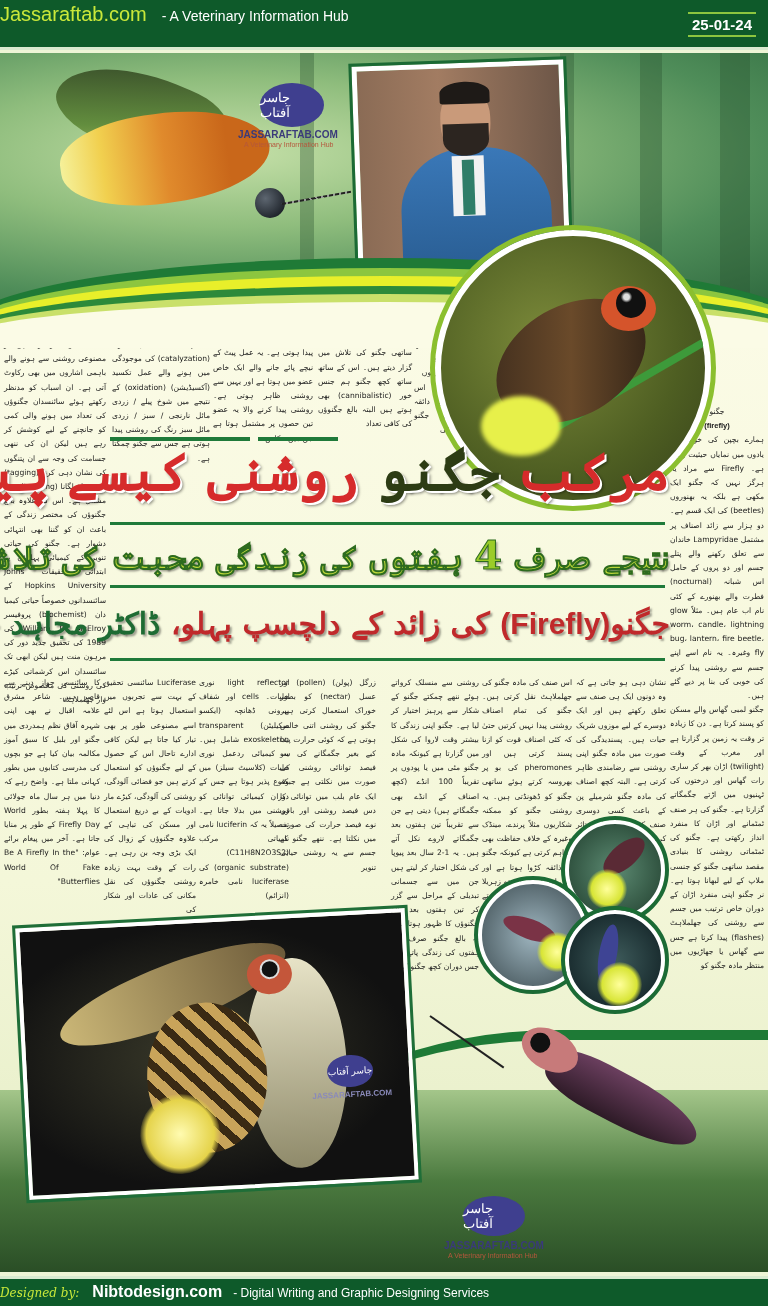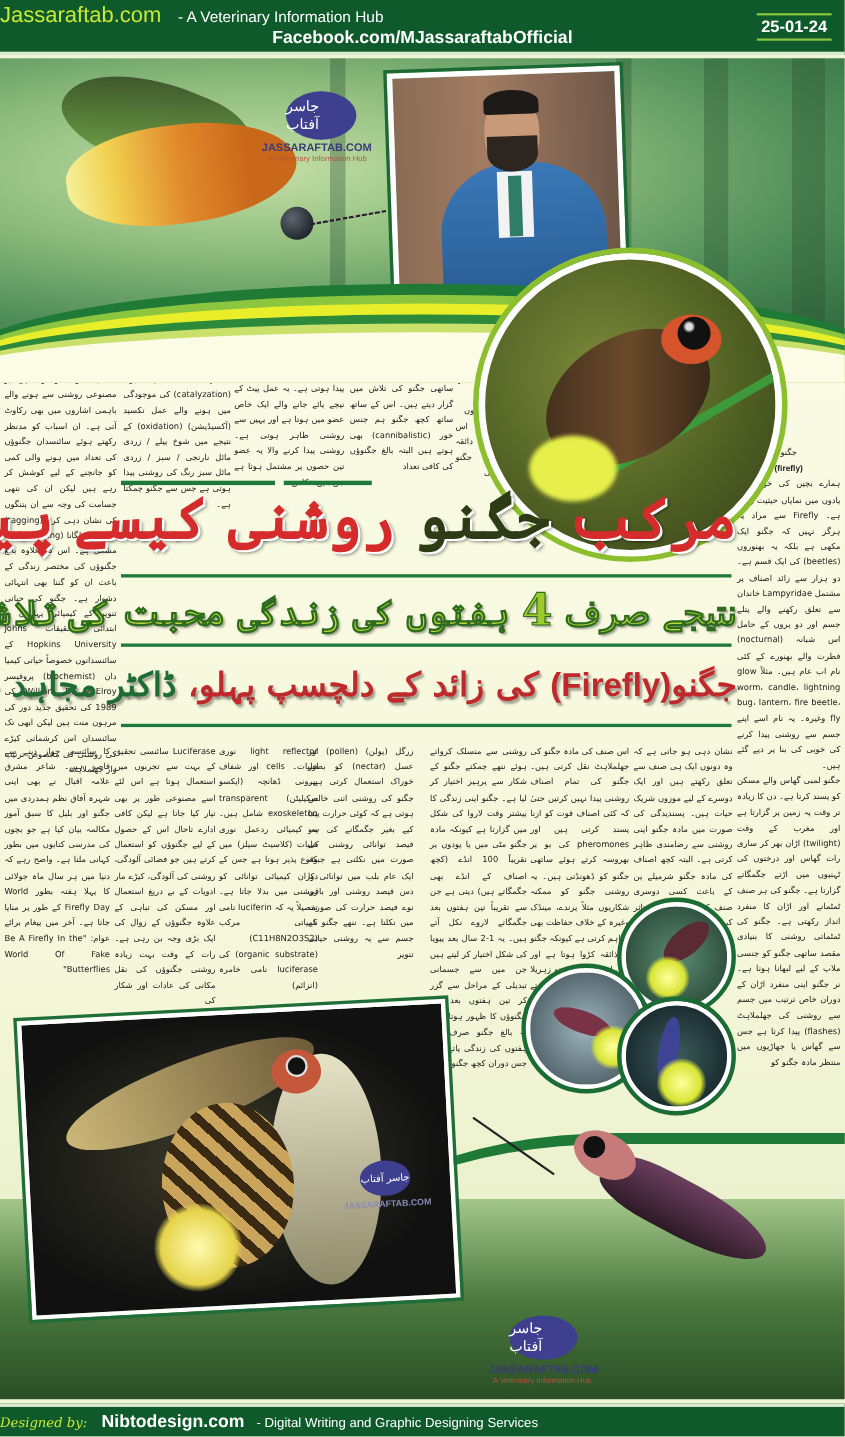--- a/index.html
+++ b/index.html
@@ -98,21 +98,20 @@
   .footer-inner { line-height: 26px; }
 </style>
 </head>
 <body>
 
 <div class="header">
   <div class="h-line1">
     <span class="h-site">Jassaraftab.com</span>
     <span class="h-tag">- A Veterinary Information Hub</span>
   </div>
-  <div class="h-line2">Facebook.com/MJassaraftabOfficial</div>
   <div class="h-date">25-01-24</div>
 </div>
 
 <div class="hero">
   <div class="tree" style="left:300px"></div>
   <div class="tree" style="left:560px"></div>
   <div class="tree" style="left:640px;width:22px"></div>
   <div class="tree" style="left:720px;width:30px"></div>
 
   <div>

